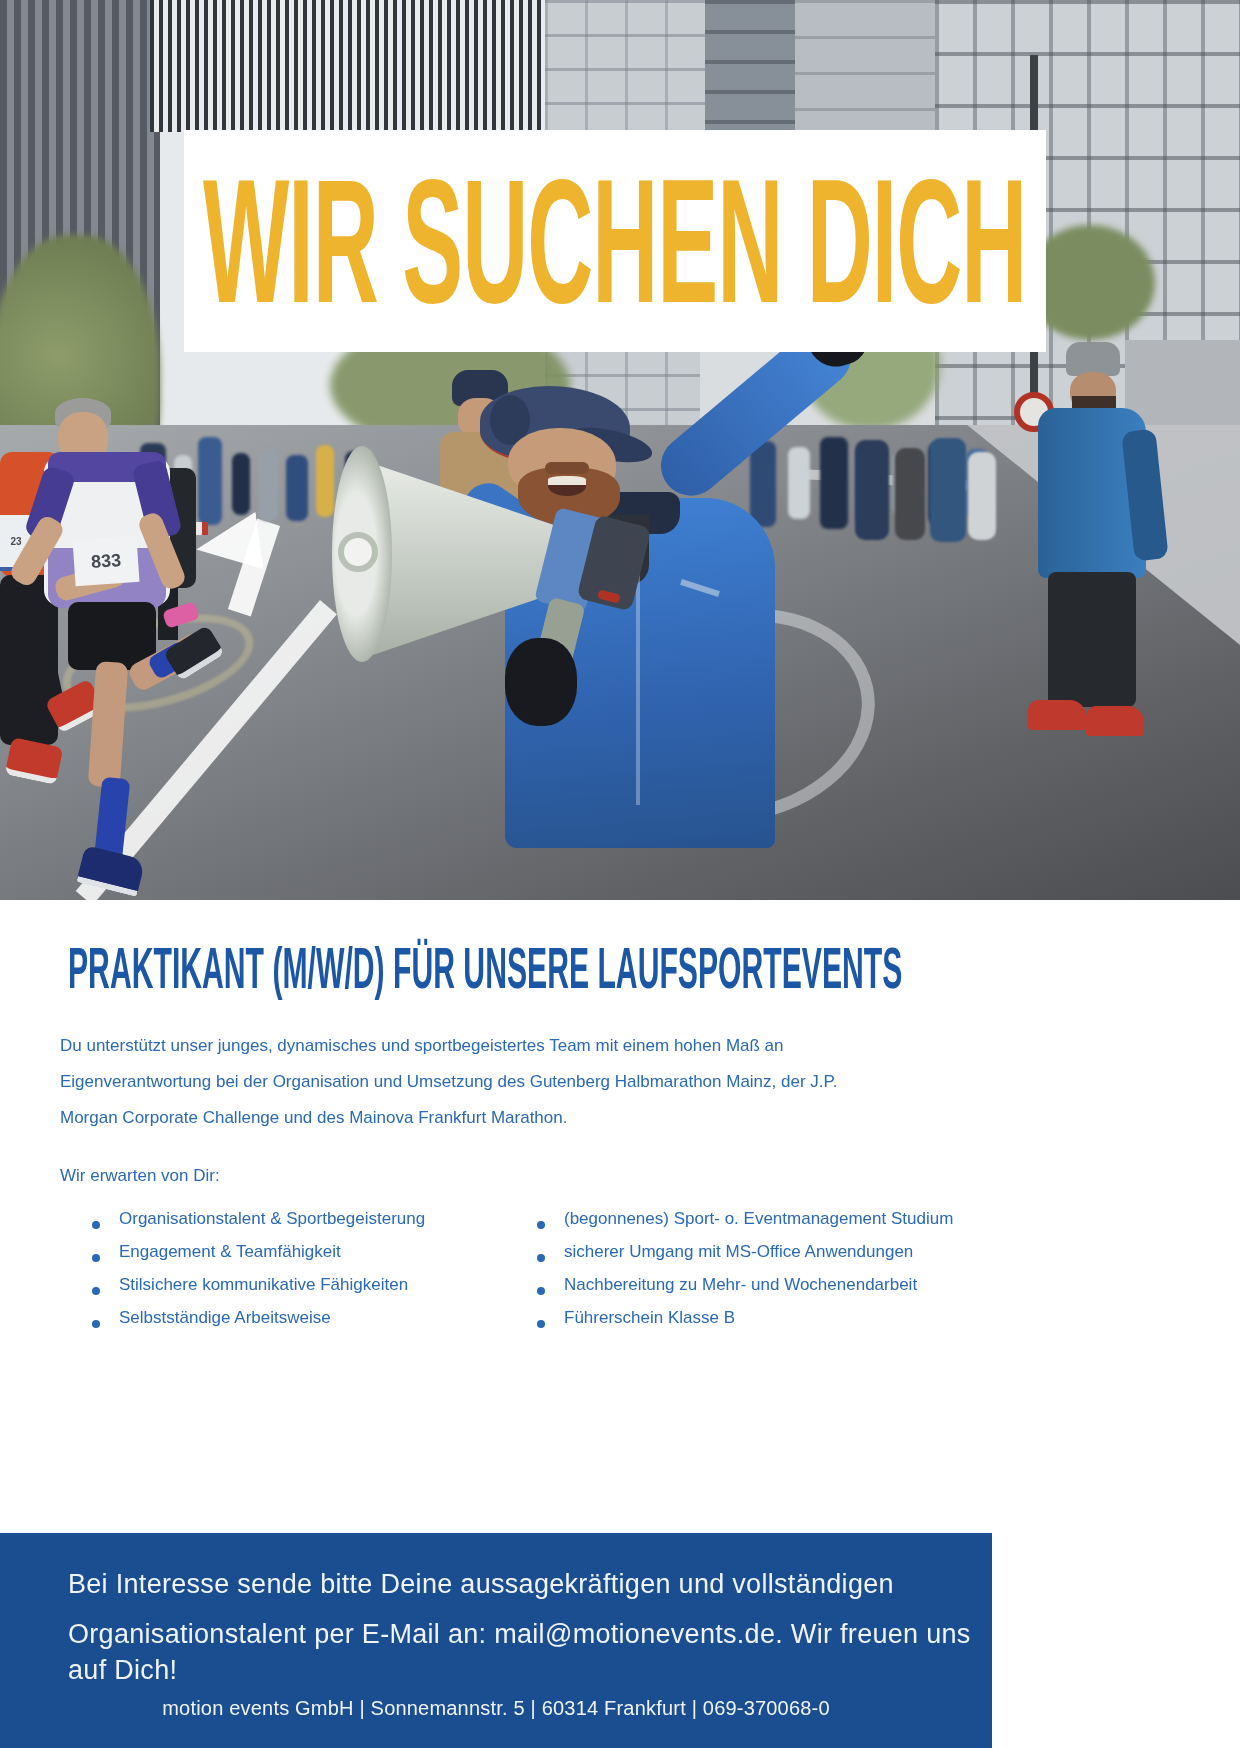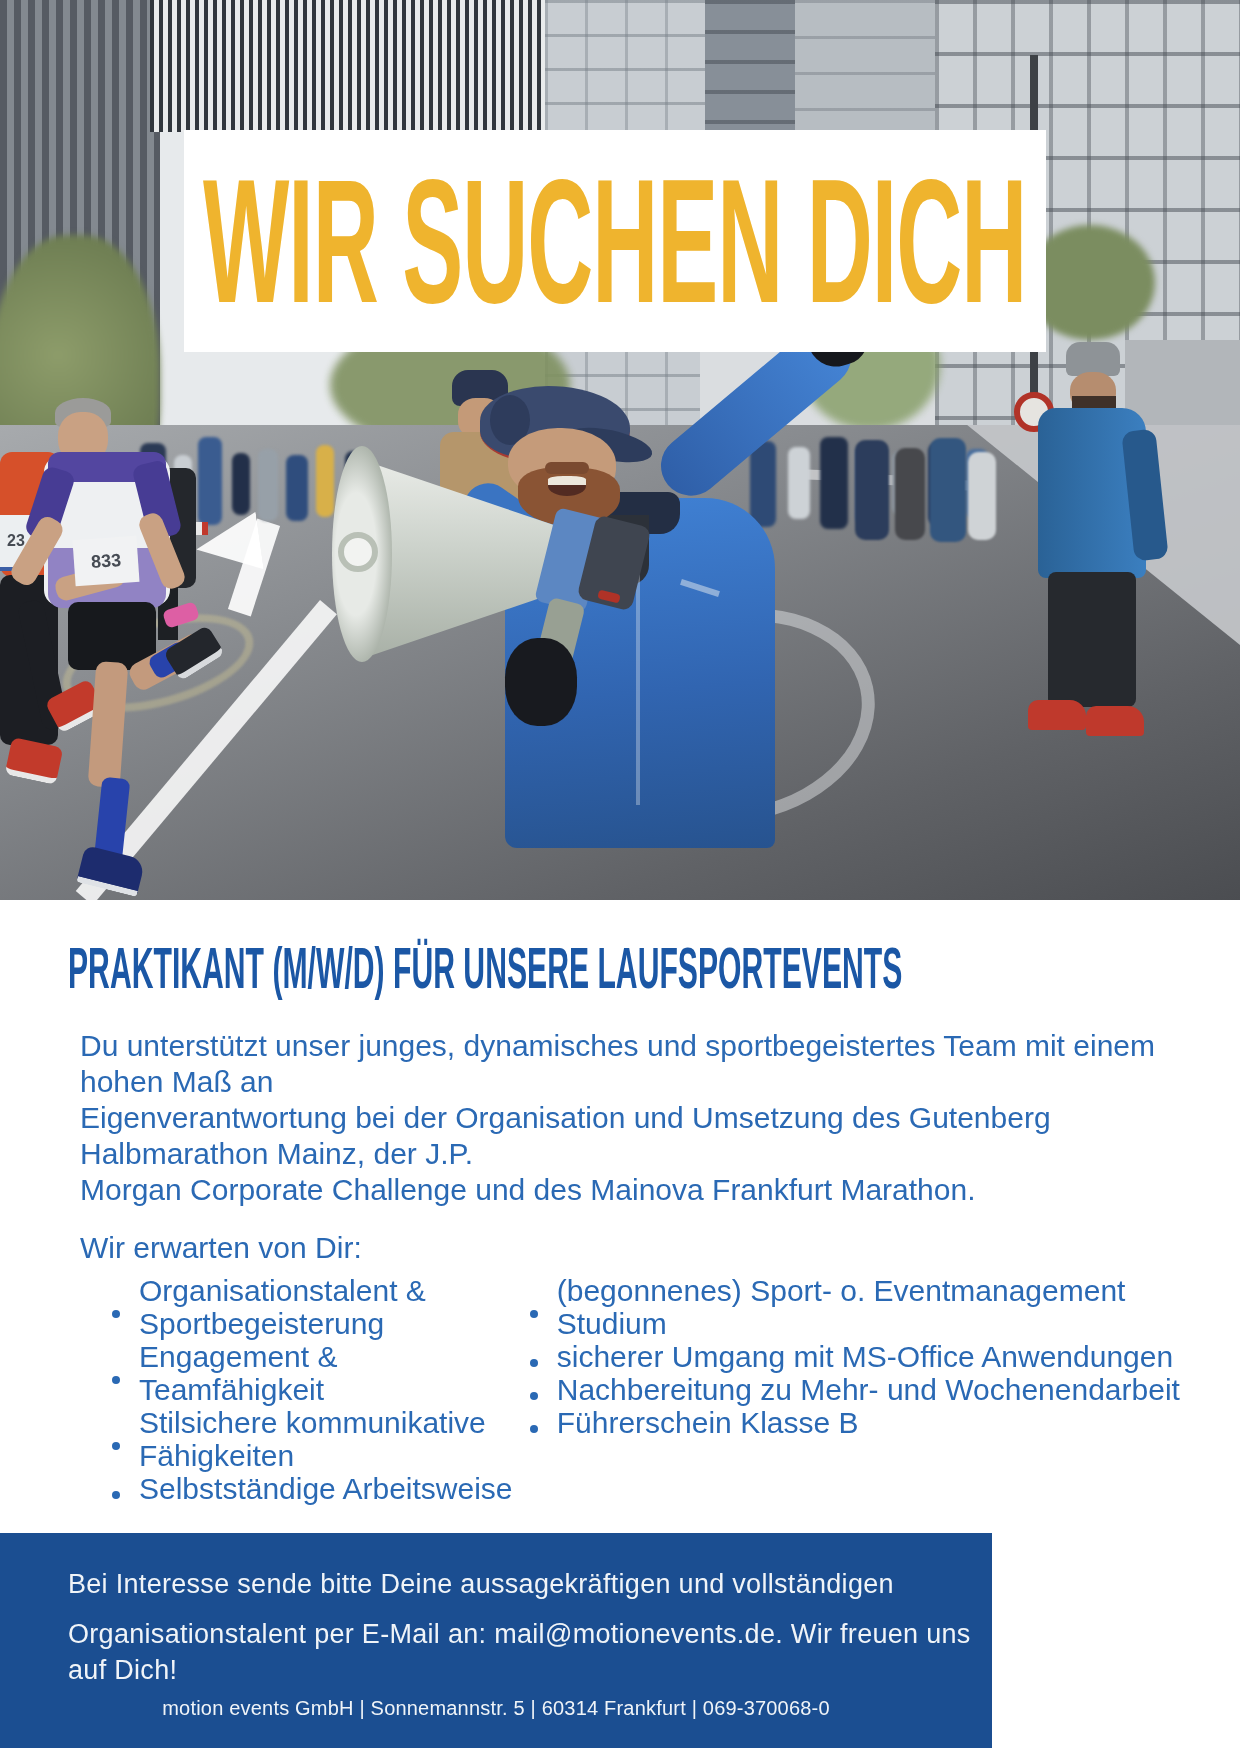--- a/index.html
+++ b/index.html
@@ -13,22 +13,22 @@
   
   .banner{position:absolute;left:184px;top:130px;width:862px;height:222px;background:#ffffff;
           display:flex;align-items:center;justify-content:center;overflow:hidden;}
   .headline{font-weight:700;font-size:176px;line-height:1;white-space:nowrap;
             color:var(--headline-yellow,#EFB42E);transform:scaleX(.52);letter-spacing:-2px;}
 
   
   .job-title{position:absolute;left:68px;top:934px;margin:0;font-size:58px;font-weight:700;
              white-space:nowrap;color:var(--title-blue,#1B57A5);
              transform:scaleX(.52);transform-origin:left top;letter-spacing:0;}
-  .body-copy{position:absolute;left:80px;top:1028px;width:1120px;color:var(--body-blue,#2A69B4);
-             font-size:30px;line-height:36px;}
+  .body-copy{position:absolute;left:60px;top:1028px;width:1120px;color:var(--body-blue,#2A69B4);
+             font-size:17px;line-height:36px;}
   .body-copy p{margin:0 0 22px 0;white-space:pre-line;}
   .body-copy p.expect-label{margin:0 0 8px 0;}
   .bullets{display:flex;}
   .bullets ul{list-style:none;margin:0;padding:0;}
   .bullets ul.col-left{margin-left:32px;width:445px;}
   .bullets ul.col-right{margin-left:0;}
   .bullets li{display:flex;align-items:center;line-height:33px;}
   .dot{flex:0 0 auto;width:8px;height:8px;border-radius:50%;background:var(--body-blue,#2A69B4);
        margin:13px 19px 0 0;}
 
@@ -118,21 +118,21 @@
 
     <div class="abs" style="left:1030px;top:55px;width:8px;height:375px;background:#3d4146;"></div>
     <div class="abs" style="left:1014px;top:392px;width:40px;height:40px;background:#e6e4e0;border:6px solid #b13328;border-radius:50%;box-sizing:border-box;"></div>
 
     <div class="abs" style="left:152px;top:468px;width:44px;height:120px;background:#24272c;border-radius:10px;"></div>
     <div class="abs" style="left:158px;top:580px;width:20px;height:60px;background:#1d2024;"></div>
     <div class="abs" style="left:164px;top:606px;width:34px;height:18px;background:#dd5fa4;border-radius:6px;transform:rotate(-18deg);"></div>
 
     <div class="abs" style="left:0;top:452px;width:60px;height:125px;background:#d6502a;border-radius:12px;"></div>
     <div class="abs" style="left:38px;top:500px;width:20px;height:60px;background:#caa184;border-radius:8px;transform:rotate(-15deg);"></div>
-    <div class="abs bib" style="left:0;top:515px;width:32px;height:52px;background:#eceff1;border-bottom:4px solid #3c5fa6;font-size:16px;">
+    <div class="abs bib" style="left:0;top:515px;width:32px;height:52px;background:#eceff1;border-bottom:4px solid #3c5fa6;font-size:10px;">
       <span>23</span>
     </div>
     <div class="abs" style="left:0;top:575px;width:58px;height:170px;background:#1c1e23;border-radius:10px;"></div>
     <div class="abs" style="left:30px;top:600px;width:26px;height:130px;background:#1c1e23;border-radius:10px;transform:rotate(-12deg);"></div>
     <div class="abs" style="left:50px;top:688px;width:50px;height:30px;background:#c23a2b;border-bottom:6px solid #e8e8e8;border-radius:8px;transform:rotate(-28deg);"></div>
     <div class="abs" style="left:8px;top:742px;width:52px;height:32px;background:#c23a2b;border-bottom:6px solid #e8e8e8;border-radius:8px;transform:rotate(12deg);"></div>
 
     <div class="abs" style="left:55px;top:398px;width:56px;height:30px;background:#9b9b99;border-radius:50% 50% 20% 20%;"></div>
     <div class="abs" style="left:58px;top:412px;width:50px;height:52px;background:#c9a183;border-radius:45%;"></div>
     <div class="abs" style="left:44px;top:456px;width:126px;height:150px;background:#eef0f2;border-radius:16px;"></div>

